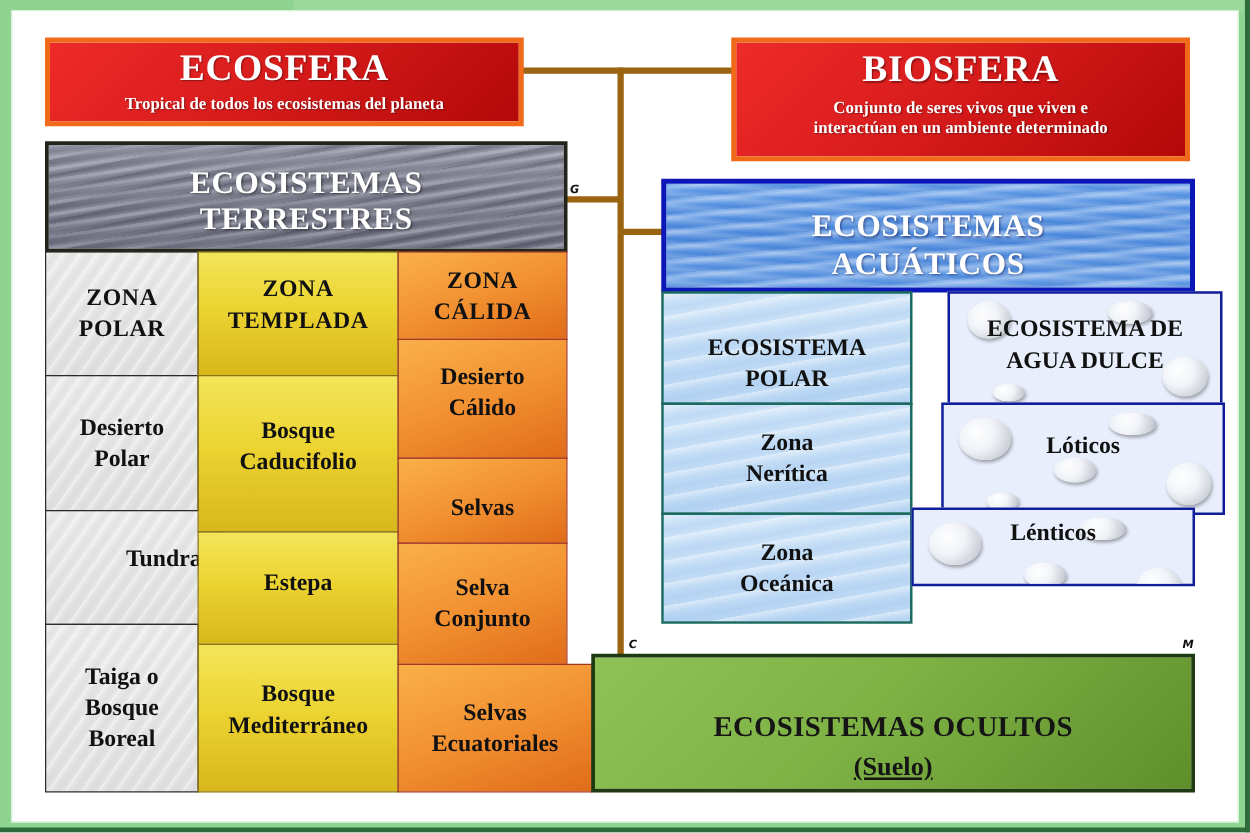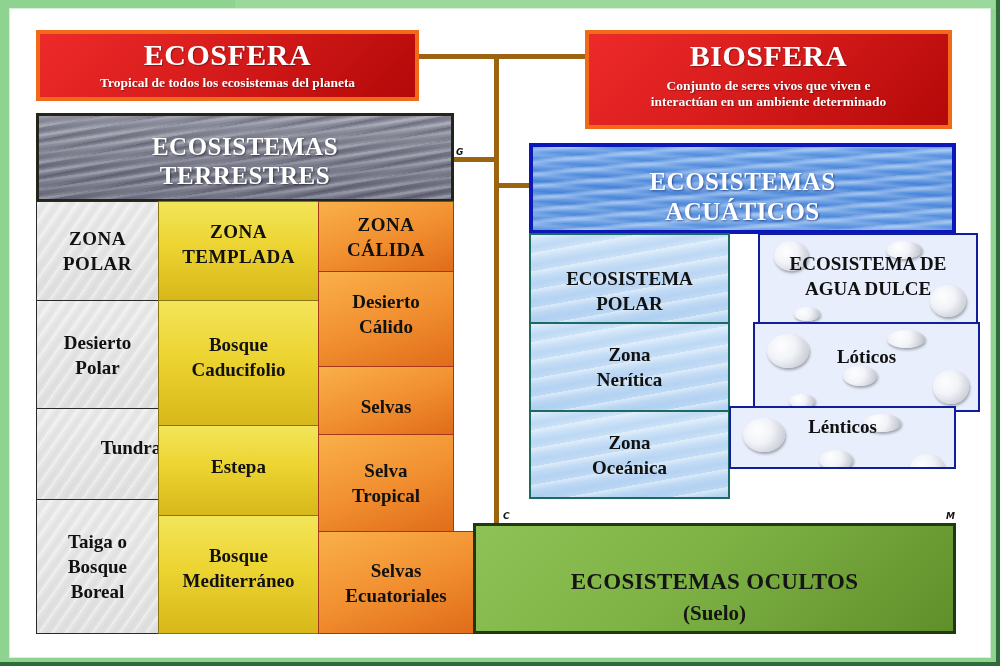--- a/index.html
+++ b/index.html
@@ -62,21 +62,21 @@
     background: radial-gradient(circle at 35% 35%, #ffffff 0%, #f2f4f8 40%, #c9ccd4 80%, #9ea2ab 100%);
     box-shadow: 1px 2px 3px rgba(0,0,0,0.35); opacity: 0.95; }
   .fresh .label { position: relative; z-index: 2; }
 
   
   .ocultos { position: absolute; left: 473px; top: 523px; width: 483px; height: 111px;
     border: 3px solid #1f3a12;
     background: linear-gradient(135deg, #8fc256 0%, #7eb245 45%, #5f8f2a 100%);
     color: #151515; text-align: center; font-weight: bold; padding-top: 18px; }
   .ocultos .t1 { font-size: 23px; line-height: 28px; letter-spacing: 0.3px; margin-top: 24px; }
-  .ocultos .t2 { font-size: 21px; line-height: 26px; }
+  .ocultos .t2 { font-size: 21px; line-height: 26px; text-decoration: underline; }
 
   
   .line { position: absolute; background: #9a6410; }
   .tiny { position: absolute; font-family: "DejaVu Sans", sans-serif; font-size: 9px; font-weight: bold;
     font-style: italic; color: #111; }
 </style>
 </head>
 <body>
 
 <div class="frame-outer"></div>
@@ -166,21 +166,21 @@
       <div>Desierto</div>
       <div>Cálido</div>
     </div>
 </div>
 <div class="cell calida" style="left:318px; top:366px; width:136px; height:69px; padding-top:12px;">
   <div>Selvas</div>
 </div>
 <div class="cell calida" style="left:318px; top:434px; width:136px; height:98px;">
   <div>
       <div>Selva</div>
-      <div>Tropical</div>
+      <div>Conjunto</div>
     </div>
 </div>
 <div class="cell calida" style="left:318px; top:531px; width:156px; height:103px;">
   <div>
       <div>Selvas</div>
       <div>Ecuatoriales</div>
     </div>
 </div>
 
 <div class="aqua-header">

